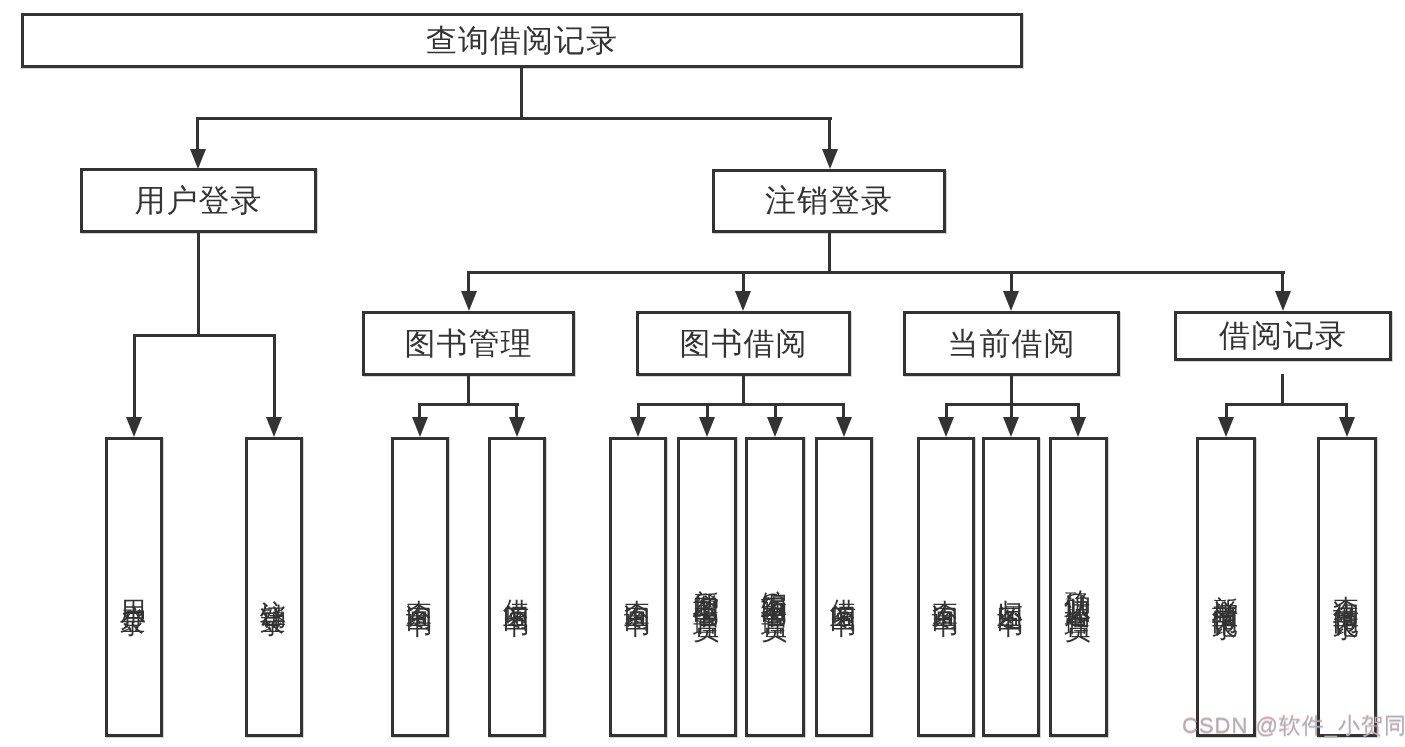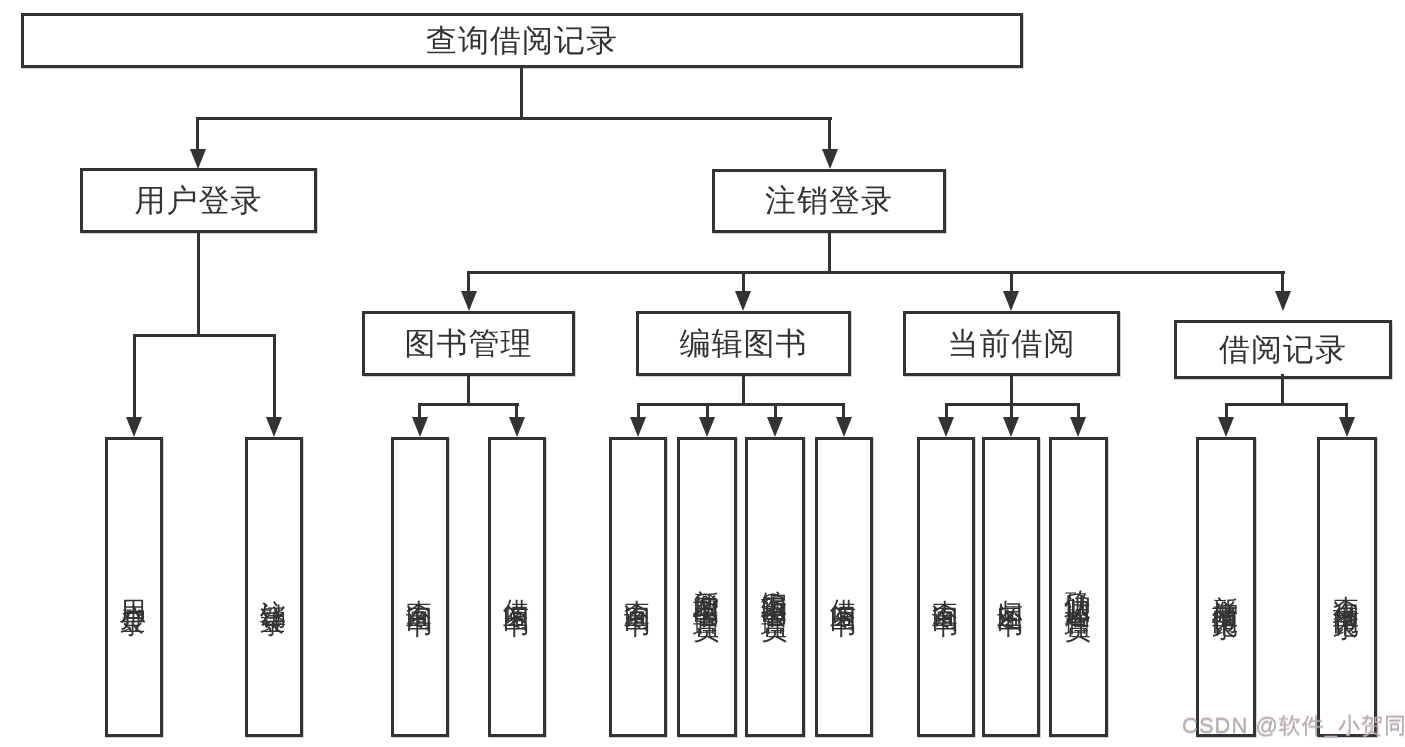--- a/index.html
+++ b/index.html
@@ -55,28 +55,28 @@
 
   <div class="hnode" style="left:712px;top:169px;width:234px;height:64px">
     <span>注销登录</span>
   </div>
 
   <div class="hnode" style="left:362px;top:311px;width:213px;height:65px">
     <span>图书管理</span>
   </div>
 
   <div class="hnode" style="left:636px;top:311px;width:215px;height:65px">
-    <span>编辑图书</span>
+    <span>图书借阅</span>
   </div>
 
   <div class="hnode" style="left:903px;top:311px;width:217px;height:65px">
     <span>当前借阅</span>
   </div>
 
-  <div class="hnode" style="left:1174px;top:320px;width:218px;height:59px">
+  <div class="hnode" style="left:1174px;top:311px;width:218px;height:50px">
     <span>借阅记录</span>
   </div>
 
   <div class="vnode" style="left:105px;width:58px">
     <span>用户登录</span>
   </div>
   <div class="vnode" style="left:245px;width:58px">
     <span>注销登录</span>
   </div>
 

